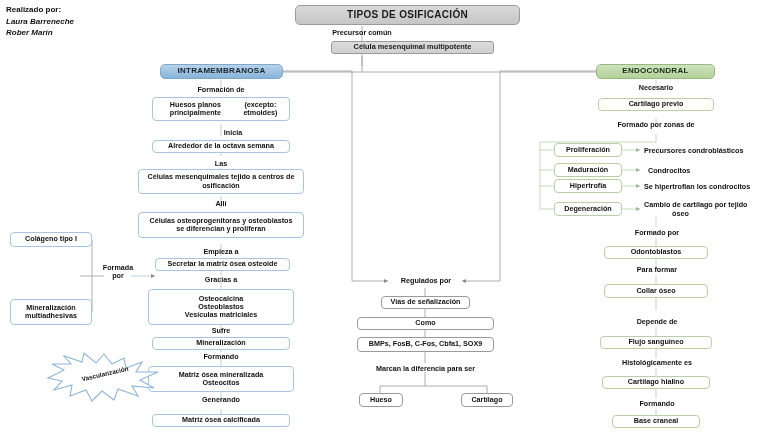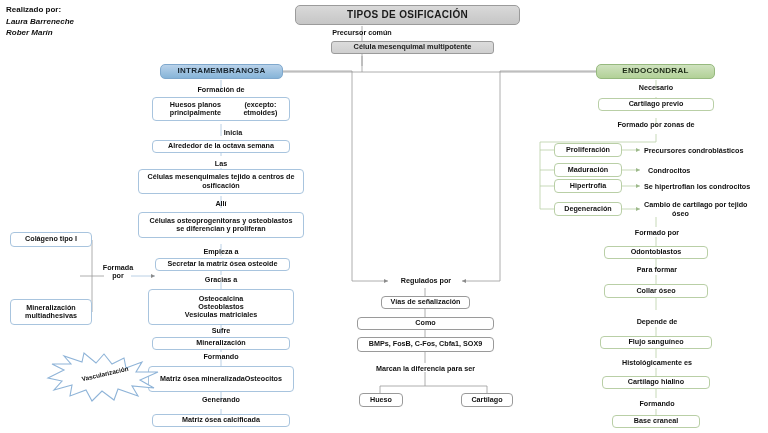--- a/index.html
+++ b/index.html
@@ -205,21 +205,21 @@
   <div class="node box-blue" style="left:155px;top:258px;width:135px;height:13px;">Secretar la matriz ósea osteoide</div>
   <div class="lbl" style="left:192px;top:276px;width:58px;">Gracias a</div>
   <div class="node box-blue" style="left:148px;top:289px;width:146px;height:36px;flex-direction:column;">
     <span>Osteocalcina</span>
     <span>Osteoblastos</span>
     <span>Vesículas matriciales</span>
   </div>
   <div class="lbl" style="left:196px;top:327px;width:50px;">Sufre</div>
   <div class="node box-blue" style="left:152px;top:337px;width:138px;height:13px;">Mineralización</div>
   <div class="lbl" style="left:190px;top:353px;width:62px;">Formando</div>
-  <div class="node box-blue" style="left:148px;top:366px;width:146px;height:26px;flex-direction:row;">
+  <div class="node box-blue" style="left:148px;top:366px;width:146px;height:26px;flex-direction:column;">
     <span>Matriz ósea mineralizada</span>
     <span>Osteocitos</span>
   </div>
   <div class="lbl" style="left:190px;top:396px;width:62px;">Generando</div>
   <div class="node box-blue" style="left:152px;top:414px;width:138px;height:13px;">Matriz ósea calcificada</div>
 
   <div class="node box-blue" style="left:10px;top:232px;width:82px;height:15px;">Colágeno tipo I</div>
   <div class="node box-blue" style="left:10px;top:299px;width:82px;height:26px;flex-direction:column;">
     <span>Mineralización</span>
     <span>multiadhesivas</span>

